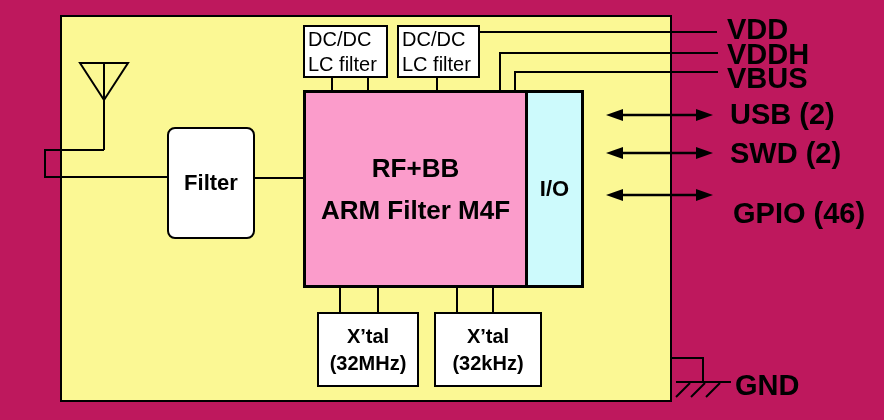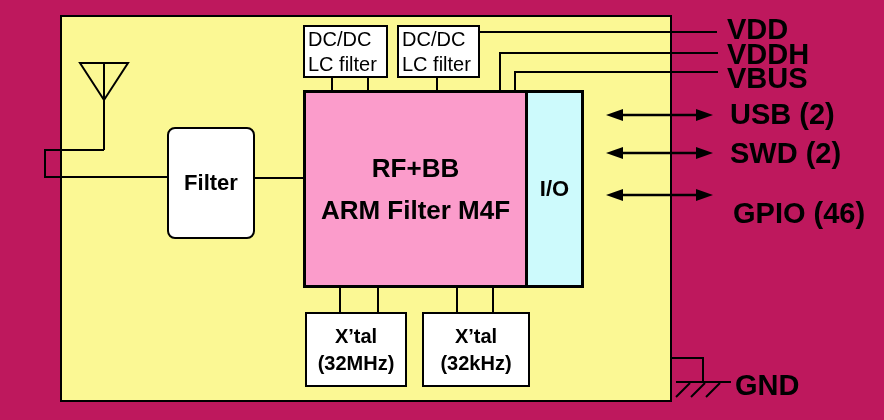--- a/index.html
+++ b/index.html
@@ -36,21 +36,21 @@
   .dcdc{
     font-weight:normal;
     font-size:20px;line-height:25px;
     align-items:flex-start;
     padding-left:3px;
     justify-content:center;
   }
   .filter-block{font-size:22px;}
   .core-block{font-size:26px;gap:18px;}
   .io-block{font-size:22px;}
-  .xtal{font-size:20px;gap:3px;}
+  .xtal{font-size:20px;gap:3px;margin-left:12px;}
   .pin-label{
     position:absolute;
     font-weight:bold;
     font-size:29px;
     line-height:24px;
     white-space:nowrap;
   }
   .gpio-note{
     position:absolute;
     left:733px;top:209px;

